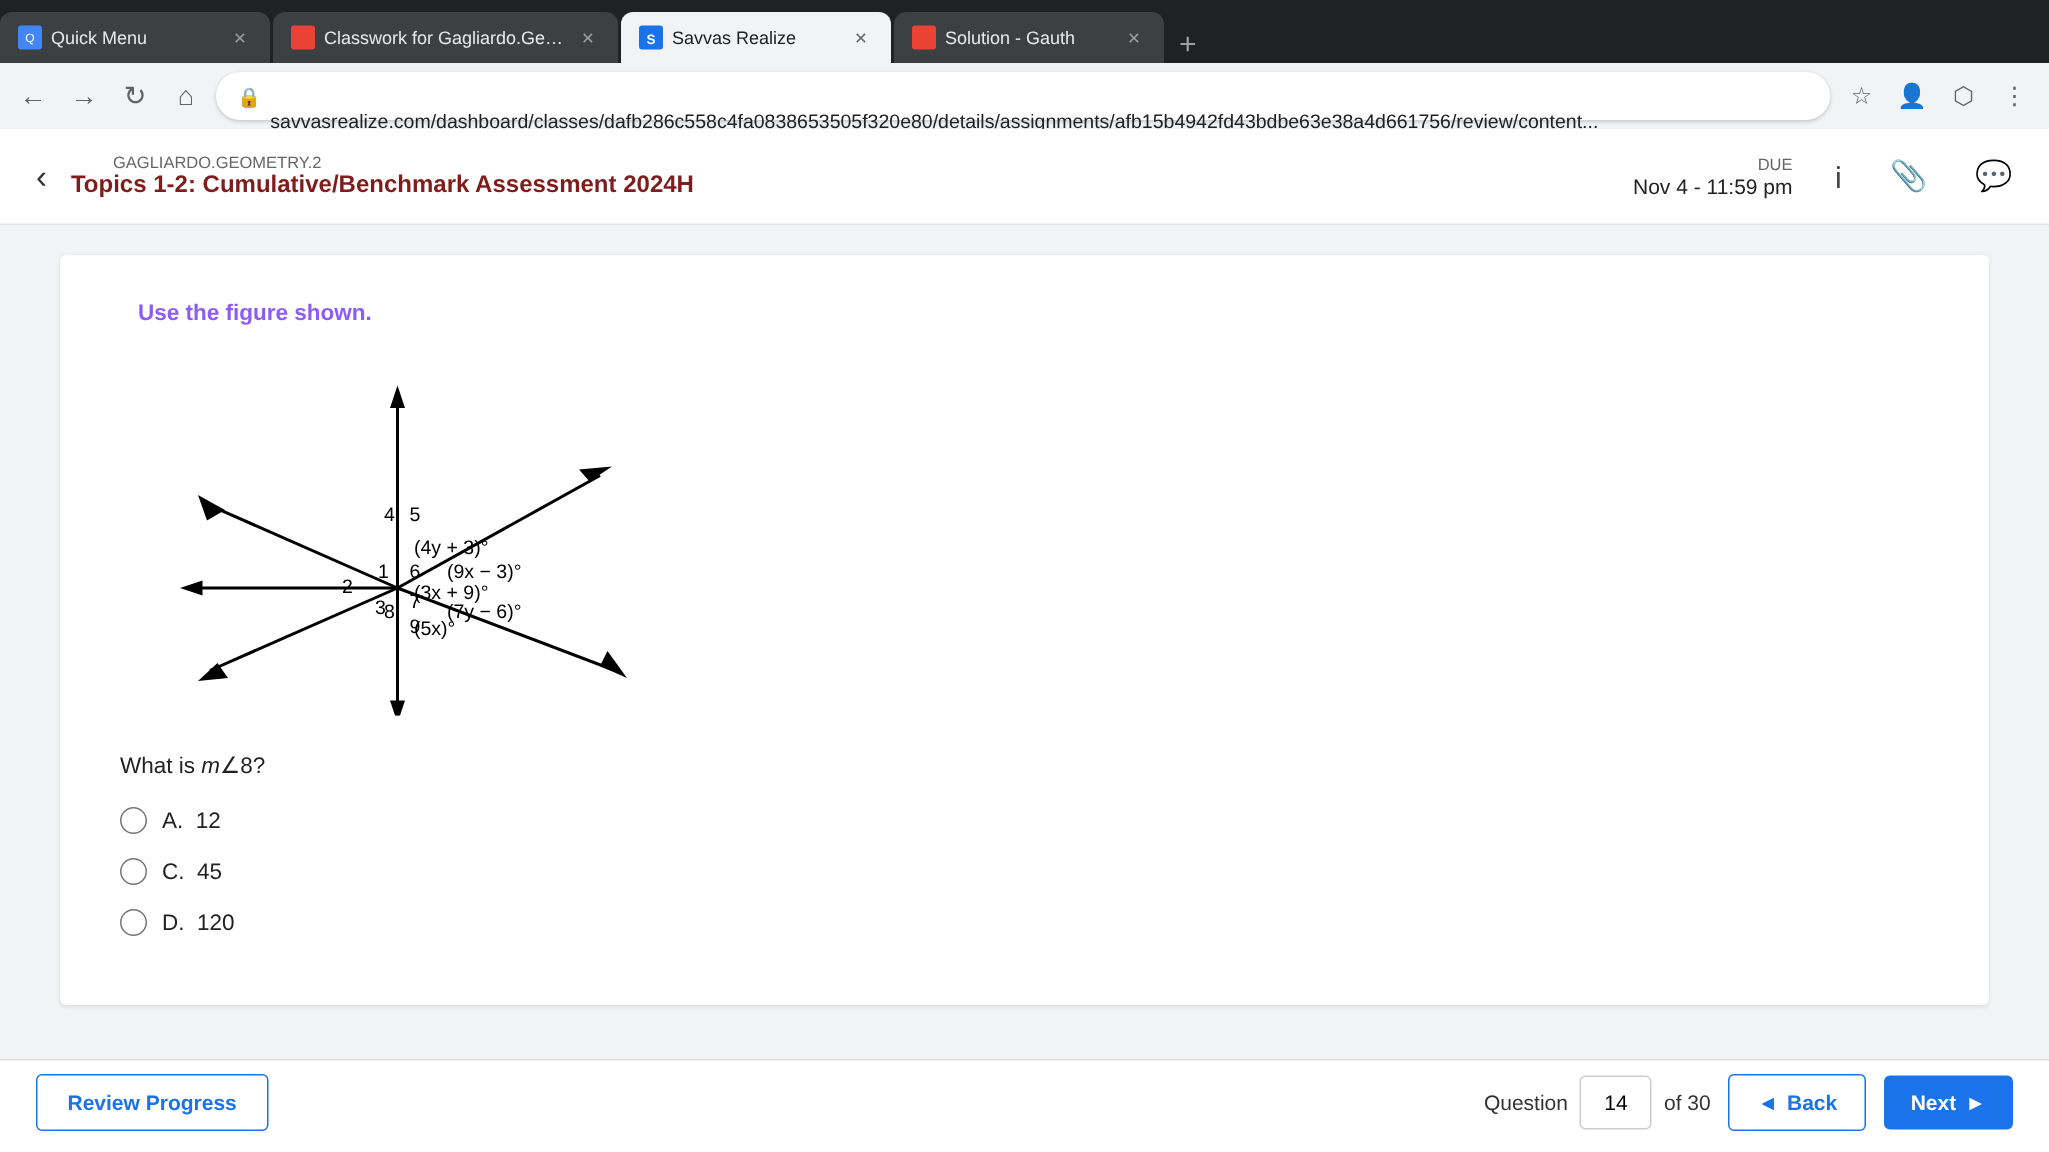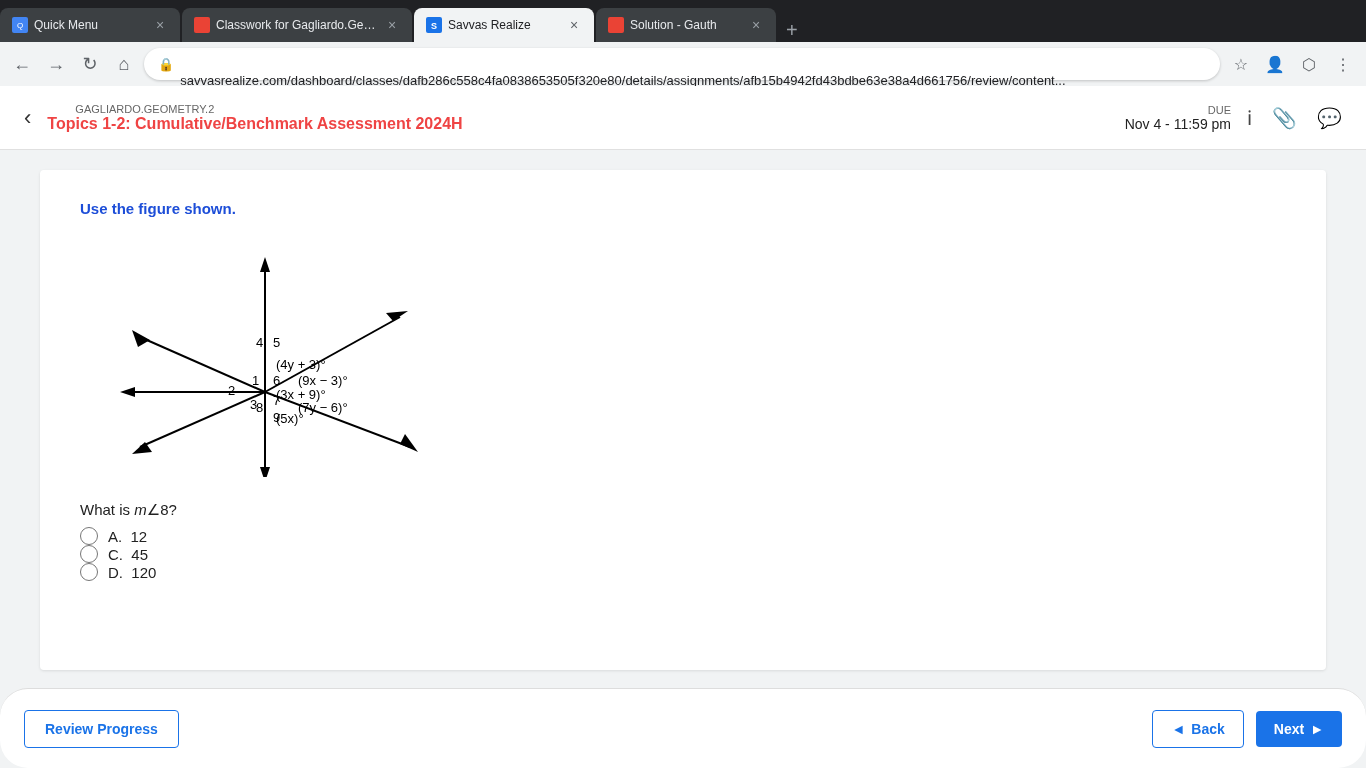--- a/index.html
+++ b/index.html
@@ -25,49 +25,49 @@
 
     
     .page-wrapper { background: #f1f3f4; height: calc(768px - 86px); display: flex; flex-direction: column; }
 
     
     .assignment-header { background: white; padding: 10px 20px; display: flex; align-items: center; justify-content: space-between; border-bottom: 1px solid #e0e0e0; height: 64px; }
     .header-left { display: flex; align-items: center; gap: 12px; }
     .back-btn { background: transparent; border: none; font-size: 22px; color: #333; cursor: pointer; padding: 4px; }
     .assignment-info { display: flex; flex-direction: column; }
     .class-name { font-size: 11px; color: #666; text-transform: uppercase; margin-left: 28px; }
-    .assignment-title { font-size: 16px; font-weight: bold; color: #ef4444; }
-    .header-right { display: flex; align-items: center; gap: 12px; }
+    .assignment-title { font-size: 16px; font-weight: bold; color: #7f1d1d; }
+    .header-right { display: flex; align-items: center; gap: 24px; }
     .due-info { text-align: right; }
     .due-label { font-size: 11px; color: #666; text-transform: uppercase; }
     .due-date { font-size: 14px; color: #222; }
     .header-icon-btn { background: transparent; border: none; font-size: 20px; color: #444; cursor: pointer; padding: 4px; }
 
     
     .main-content { flex: 1; overflow-y: auto; padding: 20px 40px; }
     .question-card { background: white; border-radius: 4px; padding: 30px 40px; box-shadow: 0 1px 3px rgba(0,0,0,0.1); min-height: 500px; }
 
-    .question-instruction { font-size: 15px; font-weight: bold; margin-bottom: 20px; color: #1d4ed8; }
+    .question-instruction { font-size: 15px; font-weight: bold; margin-bottom: 20px; color: #8b5cf6; margin-left: 12px; }
 
     
     .figure-area { margin-bottom: 24px; }
 
     
     .figure-svg { display: block; }
 
-    .question-text { font-size: 15px; color: #222; margin-bottom: 8px; }
+    .question-text { font-size: 15px; color: #222; margin-bottom: 19px; }
     .question-text em { font-style: italic; }
 
-    .answer-options { display: flex; flex-direction: column; }
+    .answer-options { display: flex; flex-direction: column; gap: 16px; }
     .option { display: flex; align-items: center; gap: 10px; cursor: pointer; }
     .option input[type="radio"] { width: 18px; height: 18px; cursor: pointer; accent-color: #1a73e8; }
     .option-label { font-size: 15px; color: #222; }
 
     
-    .footer { background: white; border-top: 1px solid #ddd; padding: 14px 24px; display: flex; align-items: center; justify-content: space-between; height: 80px; border-radius: 28px; }
+    .footer { background: white; border-top: 1px solid #ddd; padding: 14px 24px; display: flex; align-items: flex-end; justify-content: space-between; height: 62px; }
     .review-progress-btn { border: 1px solid #1a73e8; background: white; color: #1a73e8; font-size: 14px; font-weight: bold; padding: 10px 20px; border-radius: 4px; cursor: pointer; }
     .footer-right { display: flex; align-items: center; gap: 12px; }
     .question-nav { display: flex; align-items: center; gap: 8px; }
     .question-label { font-size: 14px; color: #333; }
     .question-number-box { border: 1px solid #ccc; border-radius: 4px; width: 48px; height: 36px; text-align: center; font-size: 14px; display: flex; align-items: center; justify-content: center; }
     .of-total { font-size: 14px; color: #333; }
     .back-nav-btn { border: 1px solid #1a73e8; background: white; color: #1a73e8; font-size: 14px; font-weight: bold; padding: 10px 18px; border-radius: 4px; cursor: pointer; display: flex; align-items: center; gap: 6px; }
     .next-nav-btn { border: none; background: #1a73e8; color: white; font-size: 14px; font-weight: bold; padding: 10px 18px; border-radius: 4px; cursor: pointer; display: flex; align-items: center; gap: 6px; }
 
     
@@ -231,20 +231,25 @@
           <span class="option-label">D.&nbsp;&nbsp;120</span>
         </label>
       </div>
 
     </div>
   </div>
 
   <div class="footer">
     <button class="review-progress-btn">Review Progress</button>
     <div class="footer-right">
+      <div class="question-nav">
+        <span class="question-label">Question</span>
+        <div class="question-number-box">14</div>
+        <span class="of-total">of 30</span>
+      </div>
       <button class="back-nav-btn">
         <span>◄</span>
         <span>Back</span>
       </button>
       <button class="next-nav-btn">
         <span>Next</span>
         <span>►</span>
       </button>
     </div>
   </div>

